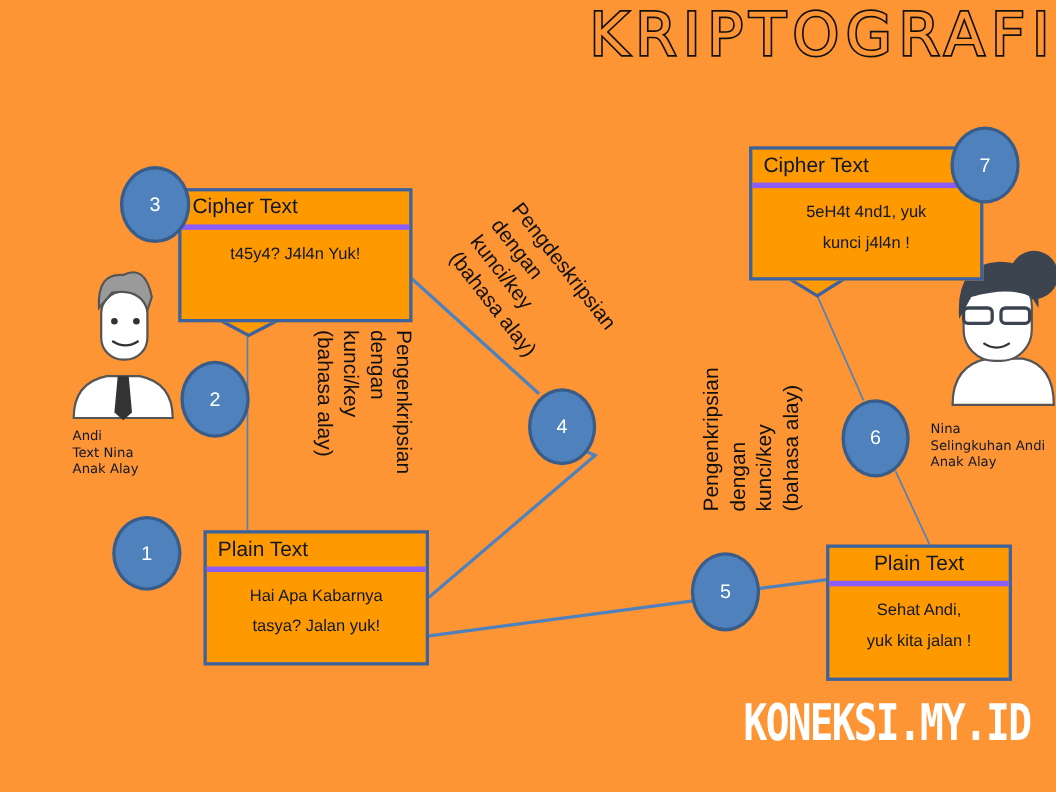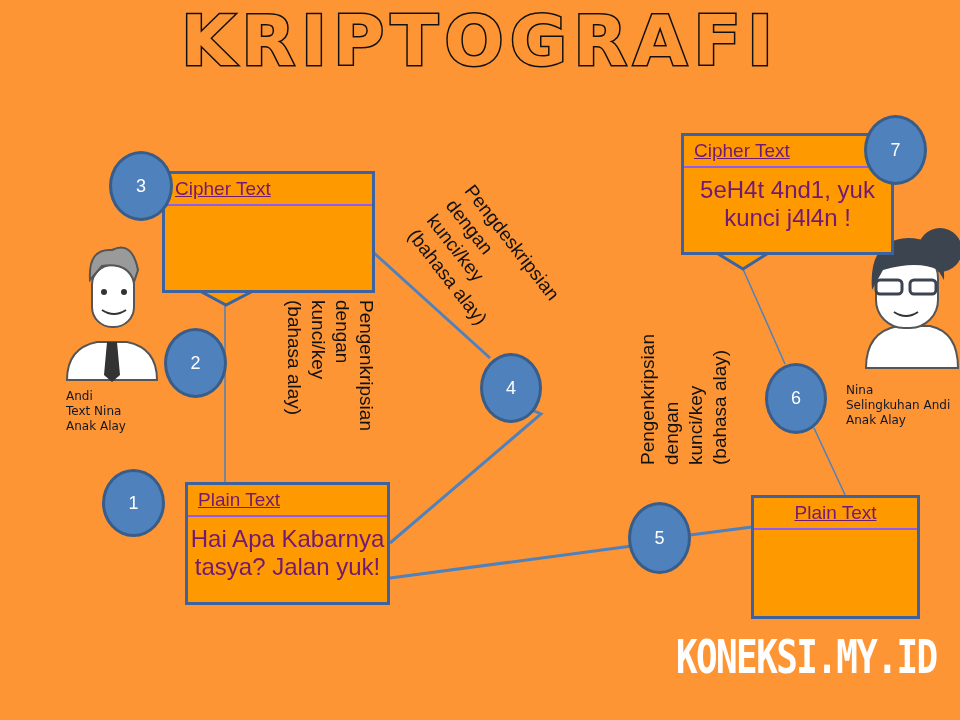--- a/index.html
+++ b/index.html
@@ -1,26 +1,26 @@
 <!DOCTYPE html>
 <html><head>
 <meta charset="utf-8">
 <style>
   html, body { margin:0; padding:0; }
   body { width:960px; height:720px; background:#fe9535; position:relative; overflow:hidden;
          font-family:"DejaVu Sans", sans-serif; }
   .abs { position:absolute; }
-  #title { left:0; top:58px; width:960px; text-align:center; font-family:"DejaVu Sans", sans-serif;
-           font-weight:bold; font-size:70px; letter-spacing:6px; color:#fe9535;
+  #title { left:0; top:58px; width:960px; text-align:right; font-family:"DejaVu Sans", sans-serif;
+           font-weight:normal; font-size:54px; letter-spacing:6px; color:#fe9535;
            -webkit-text-stroke:3px #111; paint-order:stroke fill; text-shadow:0 0 0 #111; }
   svg#lines { position:absolute; left:0; top:0; }
   .box { position:absolute; background:#ff9900; border:3px solid #3d62a0; box-sizing:border-box; }
-  .box .hdr { height:30px; border-bottom:2px solid #8b5cf6; font-family:"Liberation Sans", sans-serif;
-              font-size:19px; color:#701a75; line-height:30px; padding-left:10px;text-decoration:underline; }
-  .box .body { color:#701a75; font-family:"Liberation Sans", sans-serif; font-size:24px;
+  .box .hdr { height:30px; border-bottom:5px solid #8b5cf6; font-family:"Liberation Sans", sans-serif;
+              font-size:19px; color:#0f172a; line-height:30px; padding-left:10px; }
+  .box .body { color:#0f172a; font-family:"Liberation Sans", sans-serif; font-size:15px;
                text-align:center; line-height:28px; padding-top:8px; }
   .circle { position:absolute; border-radius:50%; background:#4f81bd; border:3px solid #385d8a;
             box-sizing:border-box; color:#fff; font-family:"Liberation Sans", sans-serif; font-size:18px;
             display:flex; align-items:center; justify-content:center; }
   .rot { position:absolute; font-family:"Liberation Sans", sans-serif; font-size:19px; color:#111;
          line-height:24px; white-space:pre; transform-origin:0 0; }
   .caption { position:absolute; font-family:"DejaVu Sans", sans-serif; font-size:12px; line-height:15px; color:#0f172a; }
   .caption div { white-space:nowrap; }
   #brand { position:absolute; left:676px; top:630px; font-family:"DejaVu Sans Mono", monospace; font-weight:bold;
            font-size:46px; color:#fff; letter-spacing:-2px; transform:scaleX(0.78); transform-origin:0 0; }
@@ -78,20 +78,21 @@
 </div>
 <div class="caption" style="left:846px;top:383px;">
   <div>Nina</div>
   <div>Selingkuhan Andi</div>
   <div>Anak Alay</div>
 </div>
 
 <div class="box" style="left:162px;top:171px;width:213px;height:122px;">
   <div class="hdr">Cipher Text</div>
   <div class="body">
+    <div>t45y4? J4l4n Yuk!</div>
   </div>
 </div>
 
 <div class="box" style="left:185px;top:482px;width:205px;height:123px;">
   <div class="hdr">Plain Text</div>
   <div class="body">
     <div>Hai Apa Kabarnya</div>
     <div>tasya? Jalan yuk!</div>
   </div>
 </div>
@@ -99,20 +100,24 @@
 <div class="box" style="left:681px;top:133px;width:213px;height:122px;">
   <div class="hdr">Cipher Text</div>
   <div class="body">
     <div>5eH4t 4nd1, yuk</div>
     <div>kunci j4l4n !</div>
   </div>
 </div>
 
 <div class="box" style="left:751px;top:495px;width:169px;height:124px;">
   <div class="hdr" style="text-align:center;padding-left:0;">Plain Text</div>
+  <div class="body">
+    <div>Sehat Andi,</div>
+    <div>yuk kita jalan !</div>
+  </div>
 </div>
 
 <div class="circle" style="left:102px;top:469px;width:63px;height:68px;">1</div>
 <div class="circle" style="left:164px;top:328px;width:63px;height:70px;">2</div>
 <div class="circle" style="left:109px;top:151px;width:64px;height:70px;">3</div>
 <div class="circle" style="left:480px;top:353px;width:62px;height:70px;">4</div>
 <div class="circle" style="left:628px;top:502px;width:63px;height:72px;">5</div>
 <div class="circle" style="left:765px;top:363px;width:62px;height:71px;">6</div>
 <div class="circle" style="left:864px;top:115px;width:63px;height:70px;">7</div>
 

